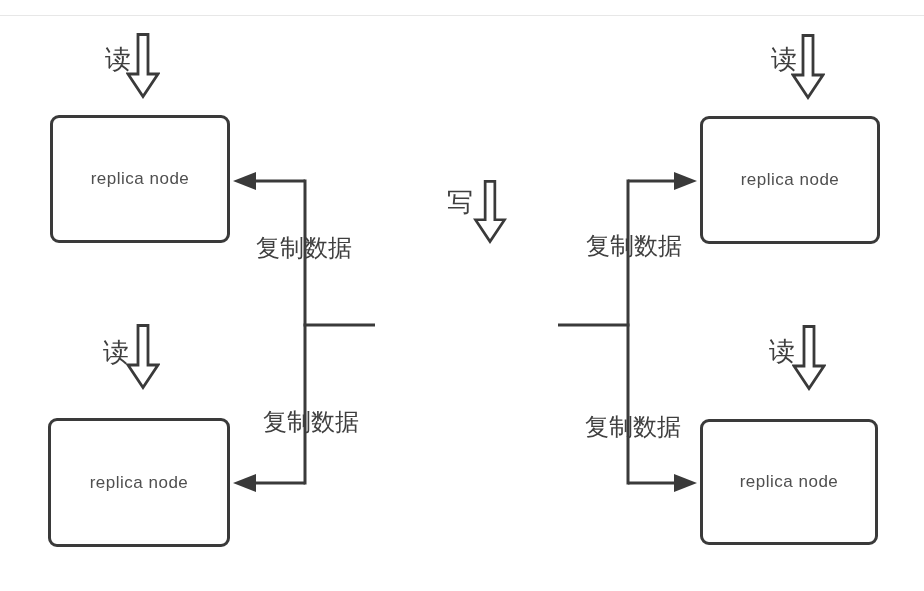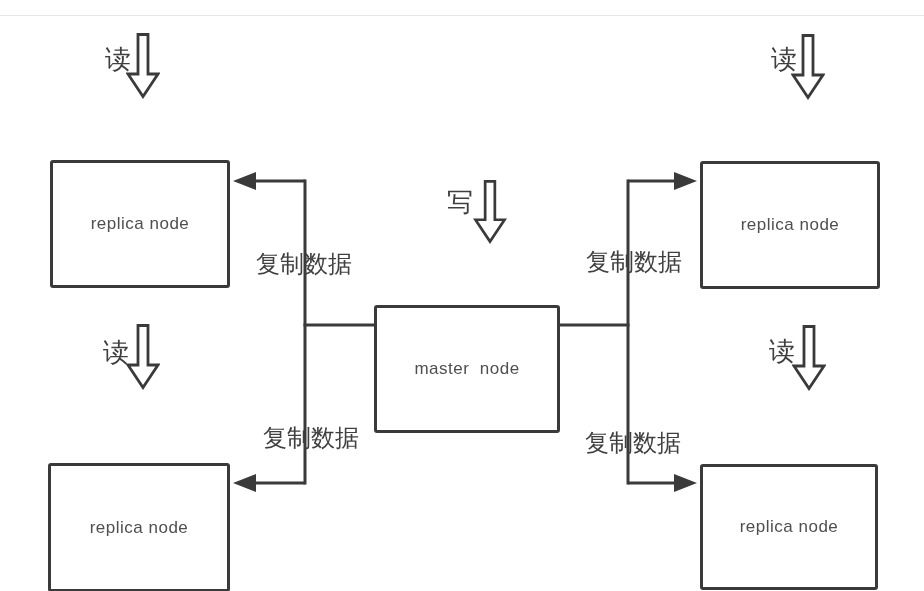--- a/index.html
+++ b/index.html
@@ -22,25 +22,24 @@
   }
   .lines-layer {
     position: absolute;
     left: 0; top: 0;
     width: 924px; height: 591px;
   }
   .node-box {
     position: absolute;
     background: #ffffff;
     border: 3px solid #3a3a3a;
-    border-radius: 3px;
+    border-radius: 9px;
     display: flex;
     align-items: center;
     justify-content: center;
-    margin-top: 45px;
   }
   .node-box .node-label {
     font-size: 17px;
     color: #4f4f4f;
     letter-spacing: 0.5px;
     white-space: pre;
   }
   .box-tl { left: 50px;  top: 115px; width: 180px; height: 128px; }
   .box-bl { left: 48px;  top: 418px; width: 182px; height: 129px; }
   .box-master { left: 374px; top: 260px; width: 186px; height: 128px; }
@@ -67,21 +66,20 @@
   .read-bl { left: 103px; top: 339px; }
   .read-tr { left: 771px; top: 46px; }
   .read-br { left: 769px; top: 338px; }
   .write-c { left: 447px; top: 189px; }
 
   .copy-label {
     font-size: 24px;
     line-height: 24px;
     width: 100px;
     text-align: center;
-    margin-top: 16px;
   }
   .copy-lt { left: 254px; top: 236px; }
   .copy-lb { left: 261px; top: 410px; }
   .copy-rt { left: 584px; top: 234px; }
   .copy-rb { left: 583px; top: 415px; }
 
   .watermark {
     position: absolute;
     left: 684px; top: 535px;
     font-size: 25px;
@@ -144,23 +142,20 @@
   <div class="cjk-label copy-label copy-lb">复制数据</div>
   <div class="cjk-label copy-label copy-rt">复制数据</div>
   <div class="cjk-label copy-label copy-rb">复制数据</div>
 
   <div class="node-box box-tl">
     <span class="node-label">replica node</span>
   </div>
   <div class="node-box box-bl">
     <span class="node-label">replica node</span>
   </div>
-  <div class="node-box box-master">
-    <span class="node-label">master  node</span>
-  </div>
   <div class="node-box box-tr">
     <span class="node-label">replica node</span>
   </div>
   <div class="node-box box-br">
     <span class="node-label">replica node</span>
   </div>
 
 
 </div>
 

